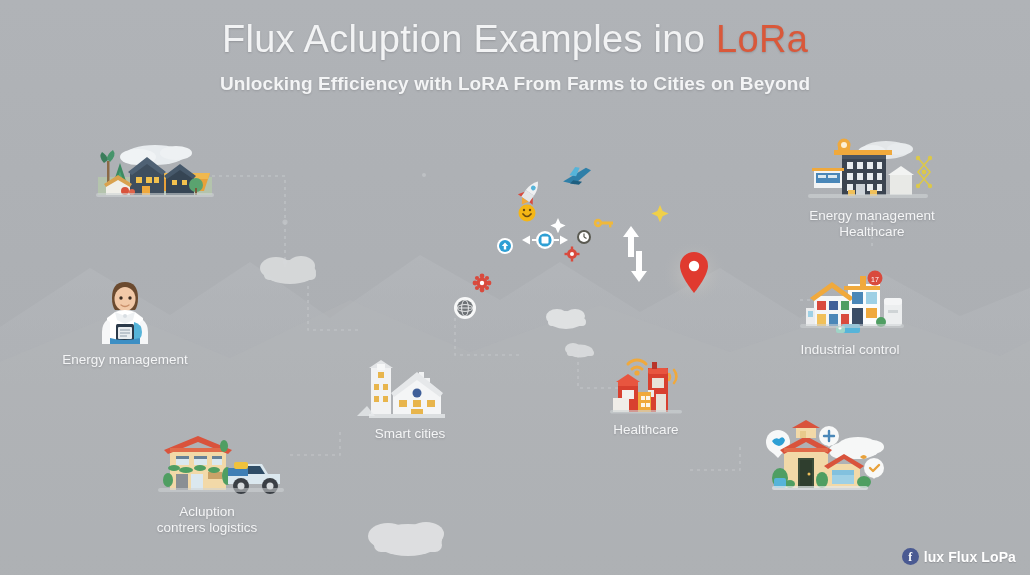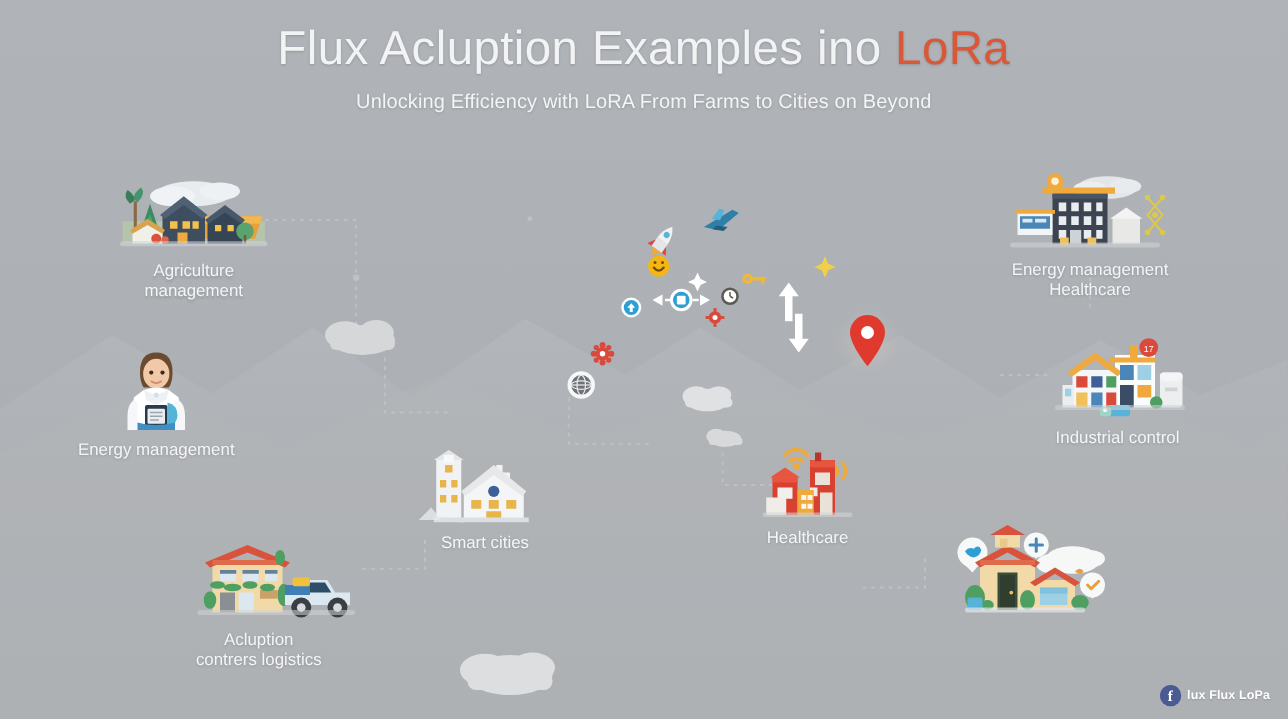--- a/index.html
+++ b/index.html
@@ -28,22 +28,22 @@
     font-size:38px;
     font-weight:400;
     letter-spacing:.3px;
     color:#f2f3f4;
     line-height:1.05;
     text-shadow:0 1px 2px rgba(80,80,85,.30);
   }
   .title .accent { color:#d9583a; }
   .subtitle {
     margin-top:13px;
-    font-size:16px;
-    font-weight:400;
+    font-size:19px;
+    font-weight:700;
     color:#f3f4f5;
     letter-spacing:.1px;
     text-shadow:0 1px 2px rgba(80,80,85,.25);
   }
 
   
   .node { position:absolute; text-align:center; }
   .node .art { display:block; margin:0 auto; }
   .node .label {
     margin-top:8px;
@@ -62,21 +62,21 @@
   }
   .brand .fmark {
     width:17px; height:17px; border-radius:50%;
     background:#4a5a92;
     color:#fff; font-size:12px; font-weight:700;
     display:flex; align-items:center; justify-content:center;
     font-family:"Liberation Serif", serif;
     line-height:1;
   }
   .brand .btext {
-    font-size:10px; font-weight:700; color:#ffffff;
+    font-size:14px; font-weight:700; color:#ffffff;
     letter-spacing:.1px;
     text-shadow:0 1px 1px rgba(80,80,85,.3);
   }
 </style>
 </head>
 <body>
 
 <div id="stage">
 
   <svg class="bg-layer" width="1030" height="575" viewBox="0 0 1030 575">
@@ -172,22 +172,20 @@
       <rect x="80" y="47" width="5" height="5" fill="#f2c14e"></rect>
       <rect x="90" y="47" width="5" height="5" fill="#f2c14e"></rect>
       <path d="M14,62 L14,50 L26,44 L38,50 L38,62 Z" fill="#f0efe8"></path>
       <path d="M12,51 L26,42 L40,51 L38,54 L26,47 L14,54 Z" fill="#d9a24e"></path>
       <circle cx="104" cy="52" r="7" fill="#5aa36f"></circle>
       <rect x="103" y="55" width="2" height="7" fill="#7a5a3a"></rect>
       <circle cx="33" cy="58" r="4" fill="#d9533c"></circle>
       <circle cx="40" cy="59" r="3" fill="#e0644a"></circle>
       <rect x="4" y="60" width="118" height="4" rx="2" fill="#cfd4d6" opacity=".6"></rect>
     </svg>
-    <div class="label">Agriculture
-management</div>
   </div>
 
   <div class="node" style="left:60px; top:272px; width:130px;">
     <svg class="art" width="130" height="72" viewBox="0 0 130 72">
       <path d="M52,26 q0,-16 13,-16 q13,0 13,16 q0,8 -3,12 l-20,0 q-3,-4 -3,-12 z" fill="#6b4a2f"></path>
       <path d="M55,24 q2,-8 10,-8 q9,0 11,9 q-6,-4 -12,-3 q-6,1 -9,2 z" fill="#7d5a38"></path>
       <ellipse cx="65" cy="27" rx="10.5" ry="12" fill="#f2c9a8"></ellipse>
       <circle cx="61" cy="26" r="1.7" fill="#3a2b20"></circle>
       <circle cx="70" cy="26" r="1.7" fill="#3a2b20"></circle>
       <path d="M61,33 q4,3 8,0" stroke="#c98f6a" stroke-width="1.3" fill="none" stroke-linecap="round"></path>
@@ -241,21 +239,21 @@
       <circle cx="113" cy="54" r="8" fill="#3a3f45"></circle>
       <circle cx="113" cy="54" r="3.5" fill="#d7dbde"></circle>
       <circle cx="142" cy="54" r="8" fill="#3a3f45"></circle>
       <circle cx="142" cy="54" r="3.5" fill="#d7dbde"></circle>
       <rect x="30" y="56" width="126" height="4" rx="2" fill="#cfd4d6" opacity=".55"></rect>
     </svg>
     <div class="label">Acluption
 contrers logistics</div>
   </div>
 
-  <div class="node" style="left:331px; top:358px; width:114px;">
+  <div class="node" style="left:353px; top:358px; width:114px;">
     <svg class="art" width="114" height="60" viewBox="0 0 114 60">
       <rect x="18" y="10" width="20" height="48" fill="#f1f2f3"></rect>
       <path d="M16,10 L28,2 L40,10 Z" fill="#e4e6e8"></path>
       <rect x="24" y="6" width="8" height="6" fill="#f7f8f8"></rect>
       <rect x="25" y="14" width="6" height="6" fill="#e8b54c"></rect>
       <g fill="#e8b54c">
         <rect x="21" y="26" width="5" height="6"></rect>
         <rect x="30" y="26" width="5" height="6"></rect>
         <rect x="21" y="38" width="5" height="6"></rect>
         <rect x="30" y="38" width="5" height="6"></rect>
@@ -357,21 +355,21 @@
       <g fill="#f0c05a">
         <rect x="58" y="62" width="7" height="6"></rect>
         <rect x="80" y="62" width="7" height="6"></rect>
       </g>
       <rect x="18" y="66" width="120" height="4" rx="2" fill="#cfd4d6" opacity=".6"></rect>
     </svg>
     <div class="label">Energy management
 Healthcare</div>
   </div>
 
-  <div class="node" style="left:828px; top:268px; width:132px;">
+  <div class="node" style="left:784px; top:268px; width:132px;">
     <svg class="art" width="132" height="66" viewBox="0 0 132 66">
       <rect x="64" y="16" width="32" height="42" fill="#fbfcfc"></rect>
       <rect x="30" y="28" width="36" height="30" fill="#f4f6f7"></rect>
       <path d="M26,30 L48,14 L70,30 L66,33 L48,20 L30,33 Z" fill="#f0a93c"></path>
       <path d="M60,18 L96,18 L96,22 L60,22 Z" fill="#f0a93c"></path>
       <rect x="76" y="8" width="6" height="12" fill="#f0a93c"></rect>
       <circle cx="91" cy="10" r="7.5" fill="#d94a3d"></circle>
       <text x="91" y="13.5" font-size="7" fill="#ffffff" text-anchor="middle" font-family="Liberation Sans, sans-serif">17</text>
       <rect x="33" y="33" width="9" height="9" fill="#d94a3d"></rect>
       <rect x="45" y="33" width="9" height="9" fill="#3f5f99"></rect>

